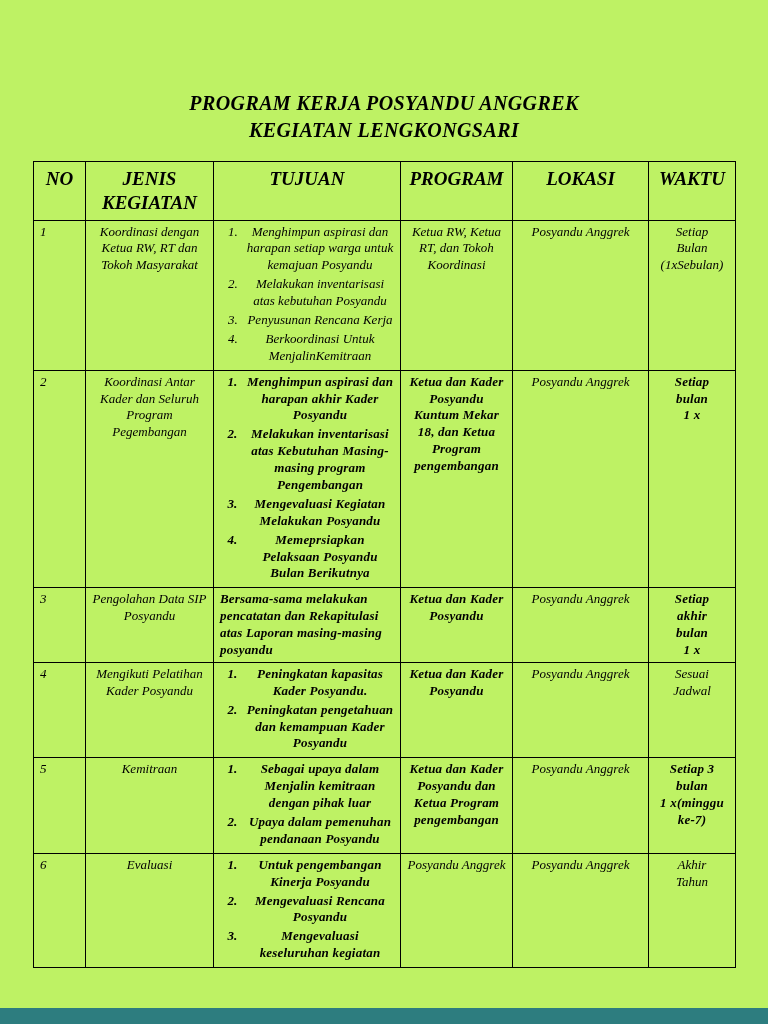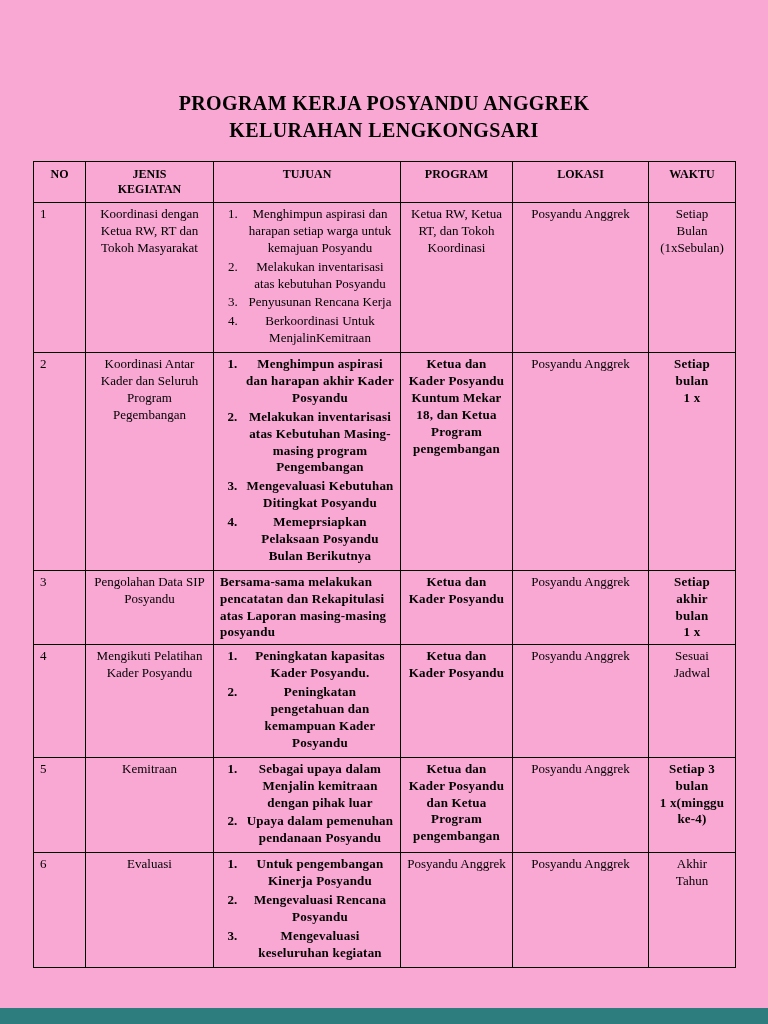--- a/index.html
+++ b/index.html
@@ -9,21 +9,22 @@
     width: 768px;
     height: 1024px;
     overflow: hidden;
     font-family: "Liberation Serif", serif;
     color: #000000;
   }
   .page {
     position: relative;
     width: 768px;
     height: 1024px;
-    background: #f9a8d4;
+    background: #bef264;
+    font-style: italic;
   }
   .doc-title {
     padding-top: 90px;
     text-align: center;
     font-weight: bold;
     font-size: 20px;
     line-height: 1.35;
     letter-spacing: 0.4px;
   }
   table.program-table {
@@ -33,21 +34,21 @@
     margin-left: 33px;
     margin-top: 17px;
   }
   table.program-table th,
   table.program-table td {
     border: 1px solid #000000;
     vertical-align: top;
   }
   table.program-table th {
     font-weight: bold;
-    font-size: 12px;
+    font-size: 19px;
     text-align: center;
     padding: 5px 2px;
     white-space: pre-line;
     line-height: 1.25;
   }
   table.program-table td {
     font-size: 13px;
     padding: 3px 6px;
     line-height: 1.3;
   }
@@ -93,21 +94,21 @@
     height: 16px;
   }
 </style>
 </head>
 <body>
 
 <div class="page">
 
   <div class="doc-title">
     <div>PROGRAM KERJA POSYANDU ANGGREK</div>
-    <div>KELURAHAN LENGKONGSARI</div>
+    <div>KEGIATAN LENGKONGSARI</div>
   </div>
 
   <table class="program-table">
     <colgroup>
       <col style="width:52px">
       <col style="width:128px">
       <col style="width:187px">
       <col style="width:112px">
       <col style="width:136px">
       <col style="width:87px">
@@ -141,21 +142,21 @@
 Bulan
 (1xSebulan)</td>
         </tr>
         <tr>
           <td class="no-cell">2</td>
           <td class="kegiatan-cell">Koordinasi Antar Kader dan Seluruh Program Pegembangan</td>
           <td class="tujuan-cell bold">
             <ol>
               <li>Menghimpun aspirasi dan harapan akhir Kader Posyandu</li>
               <li>Melakukan inventarisasi atas Kebutuhan Masing-masing program Pengembangan</li>
-              <li>Mengevaluasi Kebutuhan Ditingkat Posyandu</li>
+              <li>Mengevaluasi Kegiatan Melakukan Posyandu</li>
               <li>Memeprsiapkan Pelaksaan Posyandu Bulan Berikutnya</li>
             </ol>
           </td>
           <td class="sasaran-cell bold">Ketua dan Kader Posyandu Kuntum Mekar 18, dan Ketua Program pengembangan</td>
           <td class="lokasi-cell">Posyandu Anggrek</td>
           <td class="waktu-cell bold">Setiap
 bulan
 1 x</td>
         </tr>
         <tr>
@@ -190,21 +191,21 @@
             <ol>
               <li>Sebagai upaya dalam Menjalin kemitraan dengan pihak luar</li>
               <li>Upaya dalam pemenuhan pendanaan Posyandu</li>
             </ol>
           </td>
           <td class="sasaran-cell bold">Ketua dan Kader Posyandu dan Ketua Program pengembangan</td>
           <td class="lokasi-cell">Posyandu Anggrek</td>
           <td class="waktu-cell bold">Setiap 3
 bulan
 1 x(minggu
-ke-4)</td>
+ke-7)</td>
         </tr>
         <tr>
           <td class="no-cell">6</td>
           <td class="kegiatan-cell">Evaluasi</td>
           <td class="tujuan-cell bold">
             <ol>
               <li>Untuk pengembangan Kinerja Posyandu</li>
               <li>Mengevaluasi Rencana Posyandu</li>
               <li>Mengevaluasi keseluruhan kegiatan</li>
             </ol>

